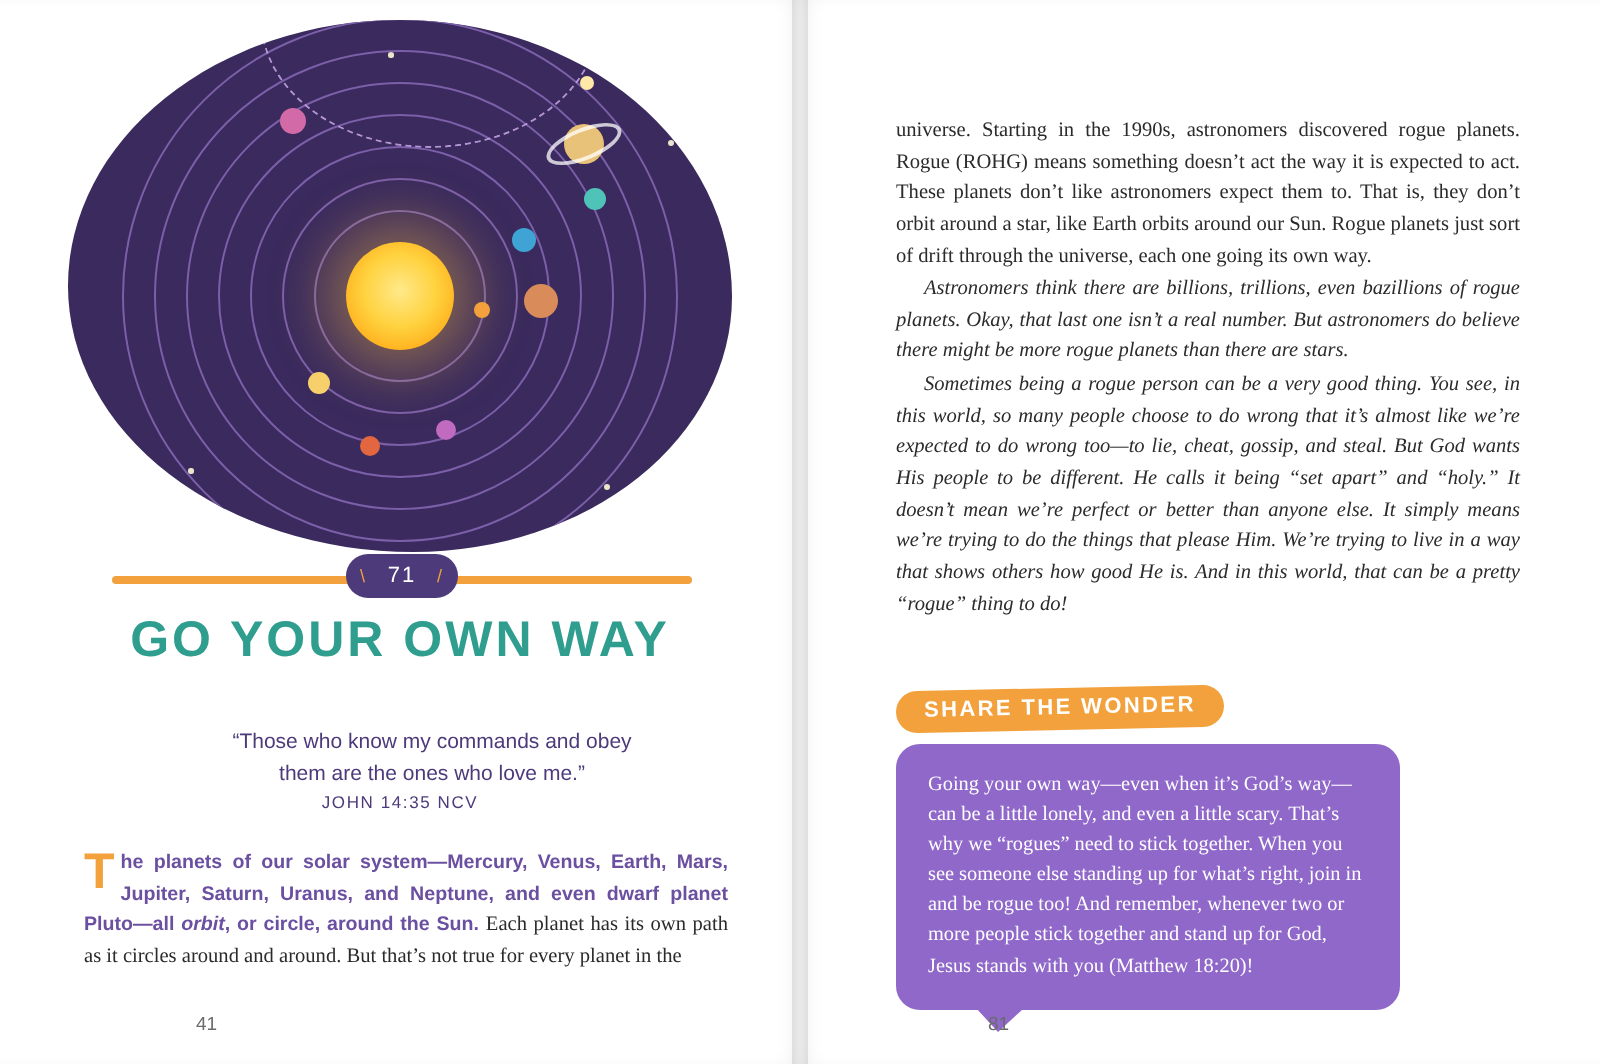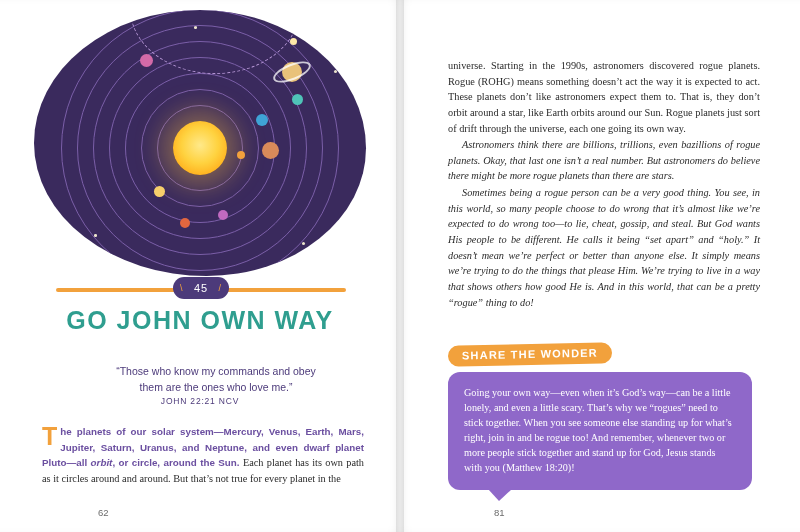--- a/index.html
+++ b/index.html
@@ -170,21 +170,21 @@
     font-weight: bold;
     font-size: 11px;
     letter-spacing: 1.2px;
     padding: 4px 14px 5px;
     border-radius: 13px 13px 13px 13px;
     transform: rotate(-1.2deg);
   }
   .wonder-box {
     position: absolute;
     left: 48px; top: 372px;
-    width: 304px;
+    width: 252px;
     background: #8f68c9;
     border-radius: 12px;
     padding: 13px 16px 14px;
     color: #ffffff;
     font-size: 10.2px;
     line-height: 1.48;
     text-align: left;
   }
   .wonder-box:after {
     content: "";
@@ -249,33 +249,33 @@
         <div class="planet" style="left:106px; top:44px; width:13px; height:13px; background:#d36aa8;"></div>
         <div class="planet" style="left:258px; top:84px; width:11px; height:11px; background:#4fc3b8;"></div>
         <div class="planet" style="left:184px; top:200px; width:10px; height:10px; background:#c06ac0;"></div>
         <div class="planet" style="left:256px; top:28px; width:7px; height:7px; background:#ffe9a8;"></div>
       </div>
     </div>
 
     <div class="chapter-rule"></div>
     <div class="chapter-num-badge">
       <span class="tick l">\</span>
-      <span>45</span>
+      <span>71</span>
       <span class="tick r">/</span>
     </div>
 
-    <div class="chapter-title">GO JOHN OWN WAY</div>
+    <div class="chapter-title">GO YOUR OWN WAY</div>
     <div class="verse">“Those who know my commands and obey them are the ones who love me.”</div>
-    <div class="verse-ref">JOHN 22:21 NCV</div>
+    <div class="verse-ref">JOHN 14:35 NCV</div>
 
     <div class="body-left">
       <span class="dropcap">T</span><span class="hl-purple">he planets of our solar system—Mercury, Venus, Earth, Mars, Jupiter, Saturn, Uranus, and Neptune, and even dwarf planet Pluto—all </span><span class="hl-purple"><em>orbit</em></span><span class="hl-purple">, or circle, around the Sun. </span><span>Each planet has its own path as it circles around and around. But that’s not true for every planet in the</span>
     </div>
 
-    <div class="folio folio-left">62</div>
+    <div class="folio folio-left">41</div>
   </div>
 
   <div class="page page-right">
 
     <div class="body-right">
       <p>universe. Starting in the 1990s, astronomers discovered rogue planets. Rogue (ROHG) means something doesn’t act the way it is expected to act. These planets don’t like astronomers expect them to. That is, they don’t orbit around a star, like Earth orbits around our Sun. Rogue planets just sort of drift through the universe, each one going its own way.</p>
       <p class="indent">Astronomers think there are billions, trillions, even bazillions of rogue planets. Okay, that last one isn’t a real number. But astronomers do believe there might be more rogue planets than there are stars.</p>
       <p class="indent">Sometimes being a rogue person can be a very good thing. You see, in this world, so many people choose to do wrong that it’s almost like we’re expected to do wrong too—to lie, cheat, gossip, and steal. But God wants His people to be different. He calls it being “set apart” and “holy.” It doesn’t mean we’re perfect or better than anyone else. It simply means we’re trying to do the things that please Him. We’re trying to live in a way that shows others how good He is. And in this world, that can be a pretty “rogue” thing to do!</p>
     </div>
 

